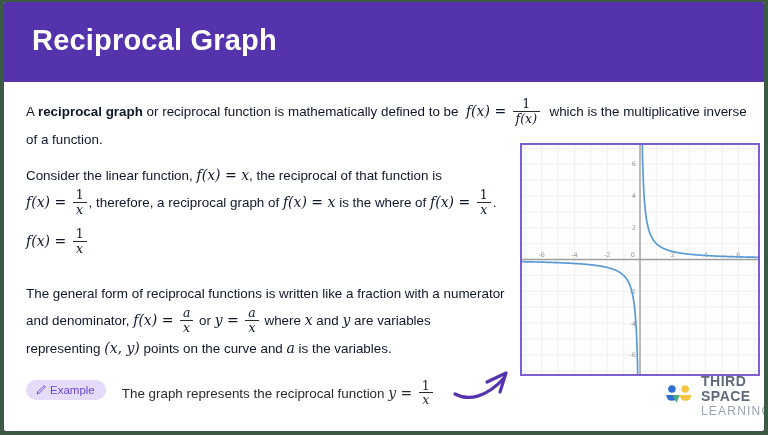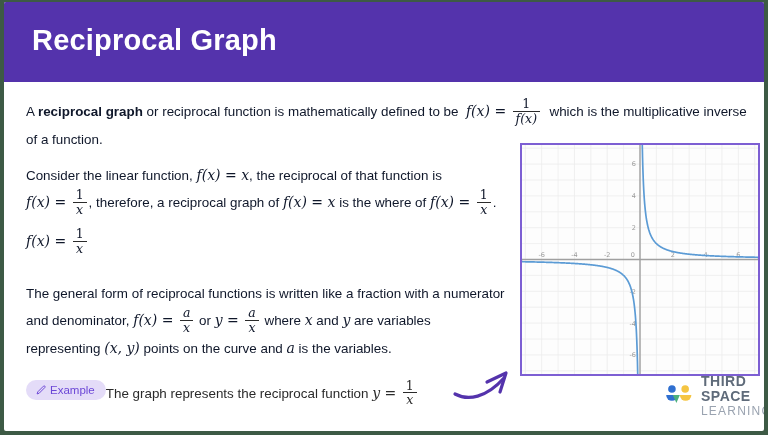--- a/index.html
+++ b/index.html
@@ -100,21 +100,21 @@
     align-items: center;
     gap: 4px;
     background: #e4dcf8;
     color: #6b46d6;
     border-radius: 13px;
     padding: 4px 11px 4px 9px;
     font-size: 11.5px;
     font-weight: 500;
   }
   #example-text {
-    margin-left: 0;
+    margin-left: 16px;
     font-size: 13.4px;
     color: #2b2b2b;
     white-space: nowrap;
   }
 
   
   #arrow {
     position: absolute;
     left: 448px;
     top: 362px;

